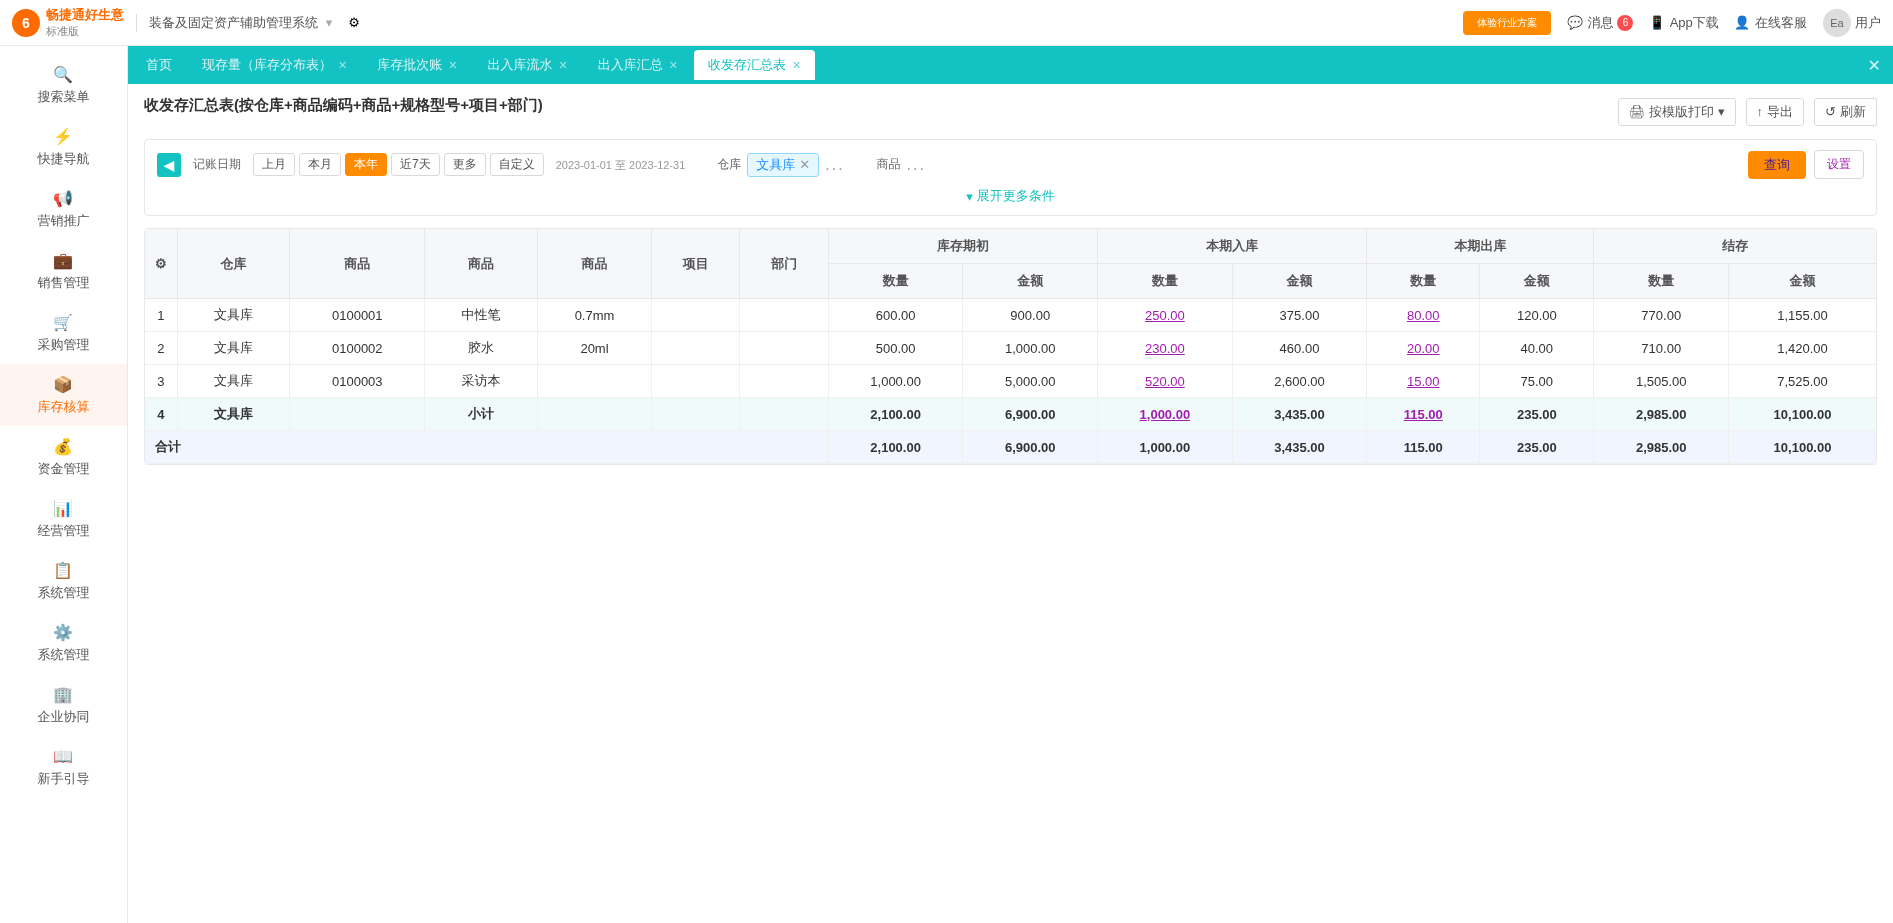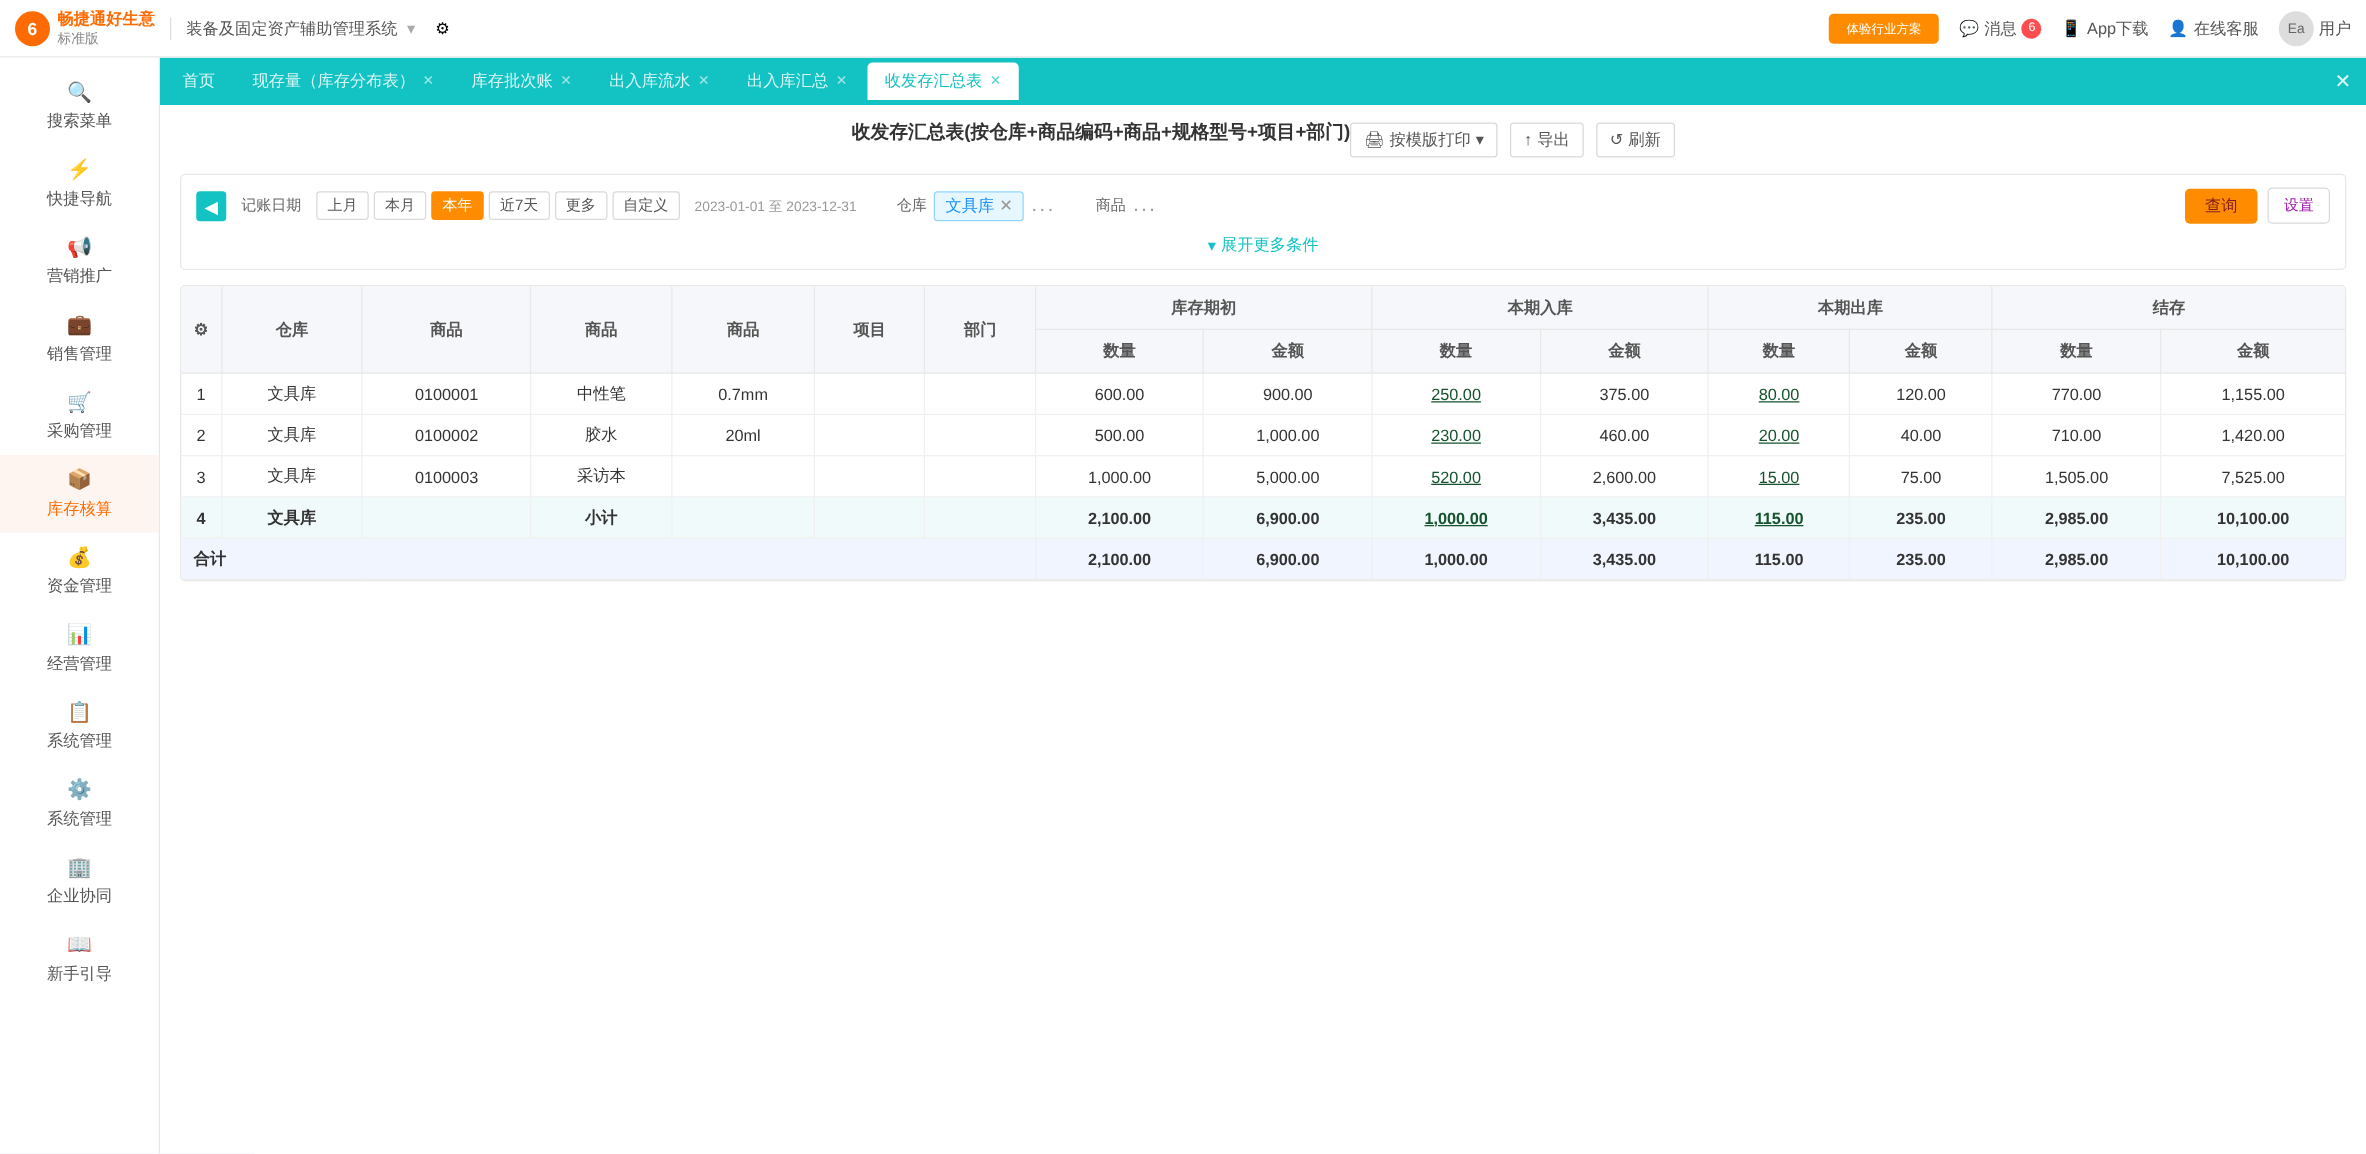--- a/index.html
+++ b/index.html
@@ -287,21 +287,21 @@
       display: flex;
       align-items: center;
       gap: 4px;
       color: #13c2c2;
       cursor: pointer;
       font-size: 12px;
       margin: 0 auto;
     }
     .btn-query {
       background: #ff8c00;
-      color: #7f1d1d;
+      color: #4c1d95;
       border: none;
       padding: 5px 16px;
       border-radius: 4px;
       cursor: pointer;
       font-size: 13px;
       white-space: nowrap;
     }
     .btn-settings {
       background: #fff;
       color: #a21caf;
@@ -353,21 +353,21 @@
       text-align: center;
     }
     .data-table th:last-child, .data-table td:last-child {
       border-right: none;
     }
     .data-table tr.subtotal td {
       background: #f0fafb;
       font-weight: bold;
     }
     .data-table .link-text {
-      color: #14532d;
+      color: #a21caf;
       text-decoration: underline;
       cursor: pointer;
     }
     .th-group {
       background: #e8f5f5;
     }
     .settings-icon-cell {
       width: 32px;
     }
   </style>
@@ -488,21 +488,21 @@
       </div>
       <div class="tab active">
         <span>收发存汇总表</span>
         <span class="tab-close">✕</span>
       </div>
       <div class="tab-bar-close">✕</div>
     </div>
 
     <div class="page-content">
 
-      <div style="display:flex; align-items:center; justify-content:center; margin-bottom:12px;">
+      <div style="display:flex; align-items:center; justify-content:space-between; margin-bottom:12px;">
         <h2 class="page-title">收发存汇总表(按仓库+商品编码+商品+规格型号+项目+部门)</h2>
         <div style="display:flex; align-items:center; gap:10px;">
           <button class="toolbar-btn">
             <span>🖨</span>
             <span>按模版打印</span>
             <span>▾</span>
           </button>
           <button class="toolbar-btn">
             <span>↑</span>
             <span>导出</span>

